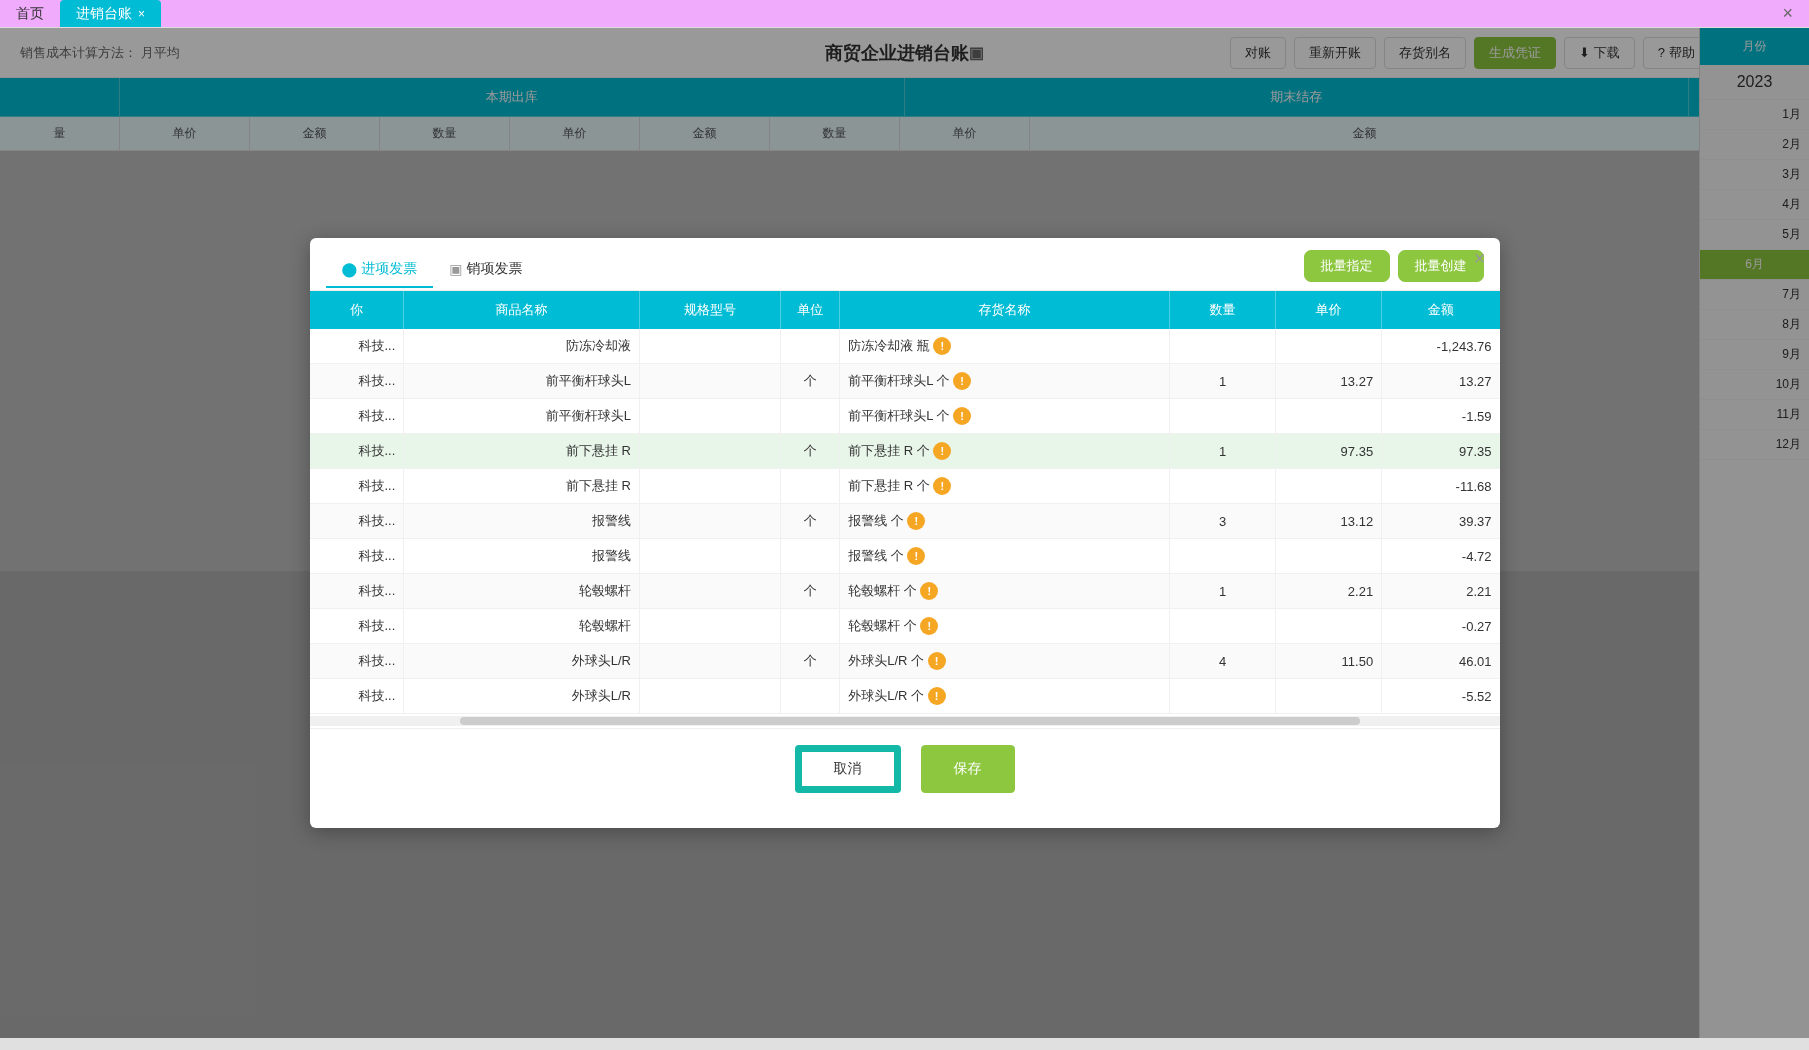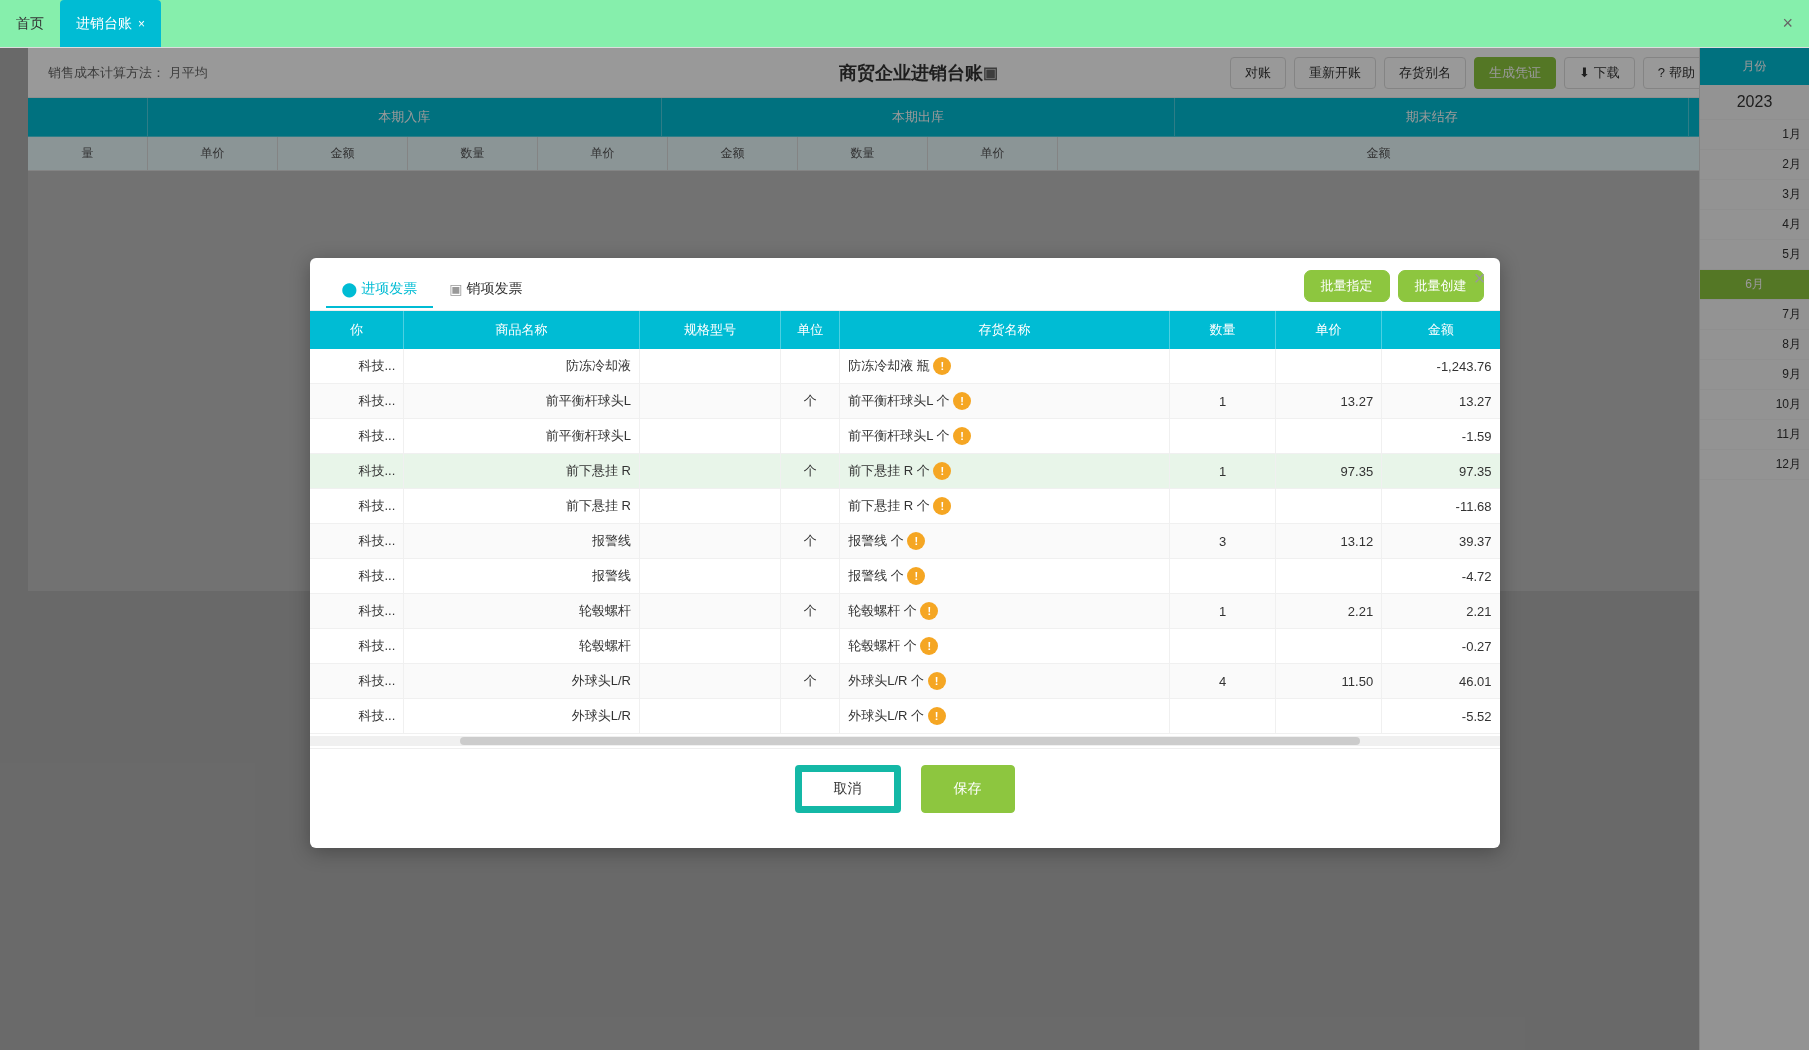--- a/index.html
+++ b/index.html
@@ -7,22 +7,22 @@
       font-family: 'Microsoft YaHei', Arial, sans-serif;
       font-size: 13px;
       background: #e0e0e0;
       width: 1809px;
       min-height: 1050px;
       overflow: hidden;
     }
 
     
     .top-bar {
-      height: 48px;
-      background: #86efac;
+      height: 28px;
+      background: #f0abfc;
       border-bottom: 1px solid #ddd;
       display: flex;
       align-items: stretch;
     }
     .tab-item {
       padding: 0 16px;
       display: flex;
       align-items: center;
       font-size: 14px;
       cursor: pointer;
@@ -103,21 +103,20 @@
     
     .page-layout {
       display: flex;
       height: calc(1050px - 40px);
     }
     .content-area {
       flex: 1;
       background: #b0b0b0;
       position: relative;
       overflow: hidden;
-      padding-left: 28px;
     }
 
     
     .modal-overlay {
       position: absolute;
       top: 0; left: 0; right: 0; bottom: 0;
       background: rgba(0,0,0,0.4);
       display: flex;
       align-items: center;
       justify-content: center;
@@ -368,23 +367,20 @@
       </button>
       <button class="btn btn-icon">
         <span>↺</span>
         <span>刷新</span>
       </button>
     </div>
 
     <div style="display:flex; background:#00bcd4; color:white; border-bottom:1px solid rgba(255,255,255,0.3);">
       <div style="width:120px; border-right:1px solid rgba(255,255,255,0.3);"></div>
       <div style="flex:1; text-align:center; padding:10px 0; border-right:1px solid rgba(255,255,255,0.3);">
-        <span>本期入库</span>
-      </div>
-      <div style="flex:1; text-align:center; padding:10px 0; border-right:1px solid rgba(255,255,255,0.3);">
         <span>本期出库</span>
       </div>
       <div style="flex:1; text-align:center; padding:10px 0; border-right:1px solid rgba(255,255,255,0.3);">
         <span>期末结存</span>
       </div>
       <div style="width:120px;"></div>
     </div>
     <div style="display:flex; background:#e8f8fb; border-bottom:1px solid #ddd;">
       <div style="width:120px; border-right:1px solid #ddd; padding:8px 4px; font-size:12px; color:#555; text-align:center;">量</div>
       <div style="width:130px; border-right:1px solid #ddd; padding:8px 4px; font-size:12px; color:#555; text-align:center;">单价</div>

